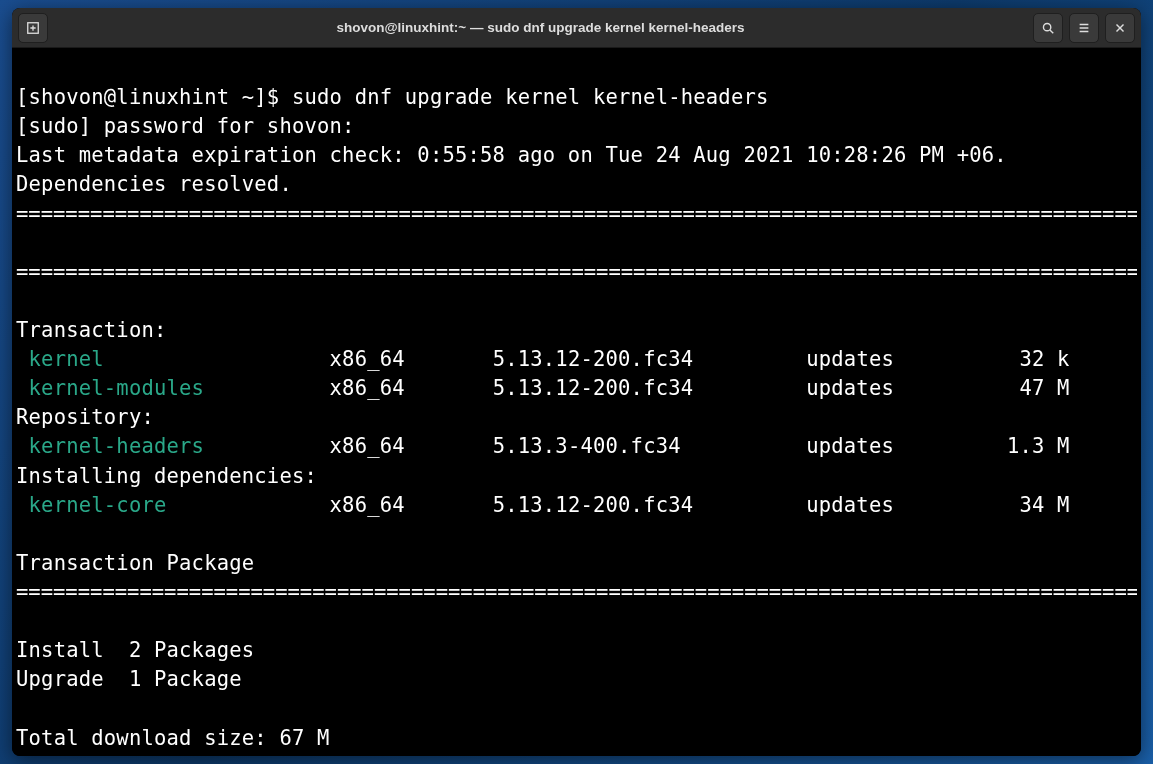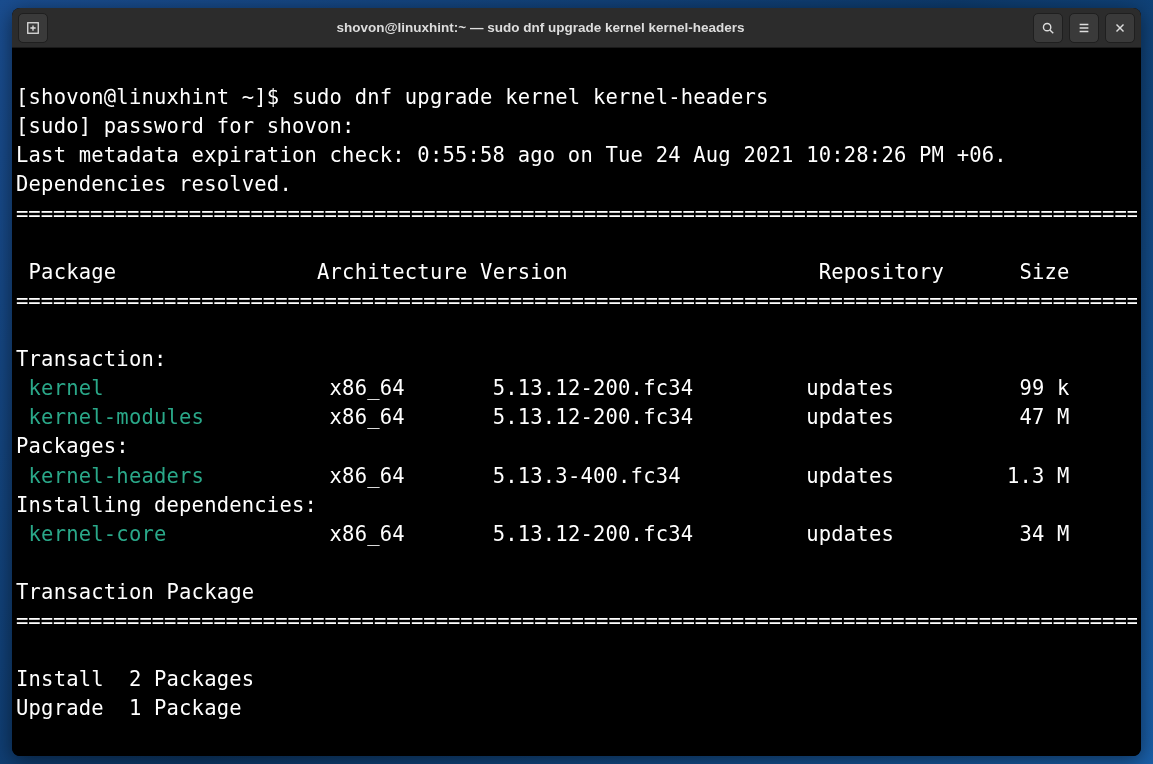--- a/index.html
+++ b/index.html
@@ -114,26 +114,25 @@
       </div>
     </div>
   </div>
 
   <div class="terminal">
 <span class="row"><span class="prompt">[shovon@linuxhint ~]$ </span><span class="cmd">sudo dnf upgrade kernel kernel-headers</span></span>
 <span class="row">[sudo] password for shovon:</span>
 <span class="row">Last metadata expiration check: 0:55:58 ago on Tue 24 Aug 2021 10:28:26 PM +06.</span>
 <span class="row">Dependencies resolved.</span>
 <span class="rule">================================================================================================================================================</span>
-<span class="header-row"><span> Package</span>                <span>Architecture</span> <span>Version</span>                    <span>Repository</span>      <span>Size</span></span>
 <span class="rule">================================================================================================================================================</span>
 <span class="row">Transaction:</span>
-<span class="row"> <span class="pkg">kernel</span>                  <span>x86_64</span>       <span>5.13.12-200.fc34</span>         <span>updates</span>         <span> 99 k</span></span>
+<span class="row"> <span class="pkg">kernel</span>                  <span>x86_64</span>       <span>5.13.12-200.fc34</span>         <span>updates</span>         <span> 32 k</span></span>
 <span class="row"> <span class="pkg">kernel-modules</span>          <span>x86_64</span>       <span>5.13.12-200.fc34</span>         <span>updates</span>         <span> 47 M</span></span>
-<span class="row">Packages:</span>
+<span class="row">Repository:</span>
 <span class="row"> <span class="pkg">kernel-headers</span>          <span>x86_64</span>       <span>5.13.3-400.fc34</span>          <span>updates</span>         <span>1.3 M</span></span>
 <span class="row">Installing dependencies:</span>
 <span class="row"> <span class="pkg">kernel-core</span>             <span>x86_64</span>       <span>5.13.12-200.fc34</span>         <span>updates</span>         <span> 34 M</span></span>
 
 <span class="row">Transaction Package</span>
 <span class="rule">================================================================================================================================================</span>
 <span class="row">Install  2 Packages</span>
 <span class="row">Upgrade  1 Package</span>
 
 <span class="row">Total download size: 67 M</span>

